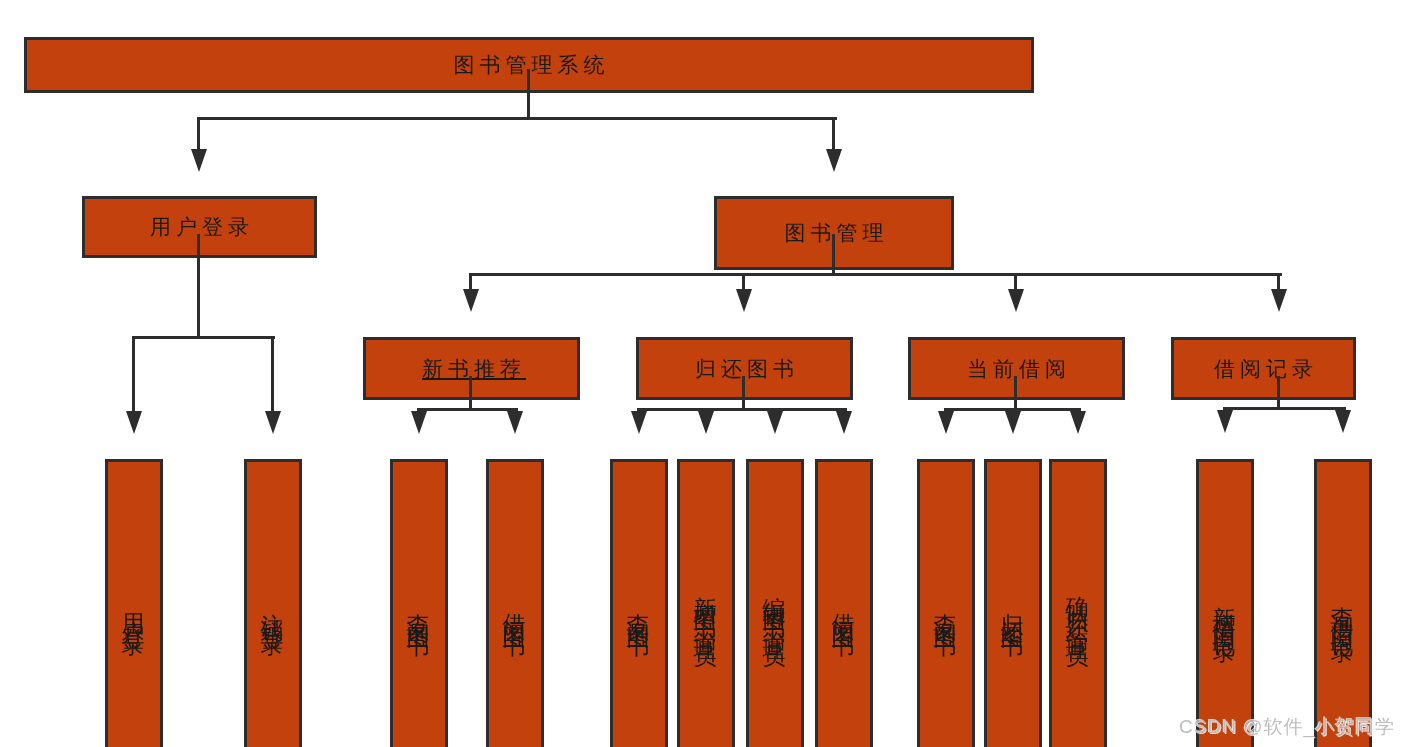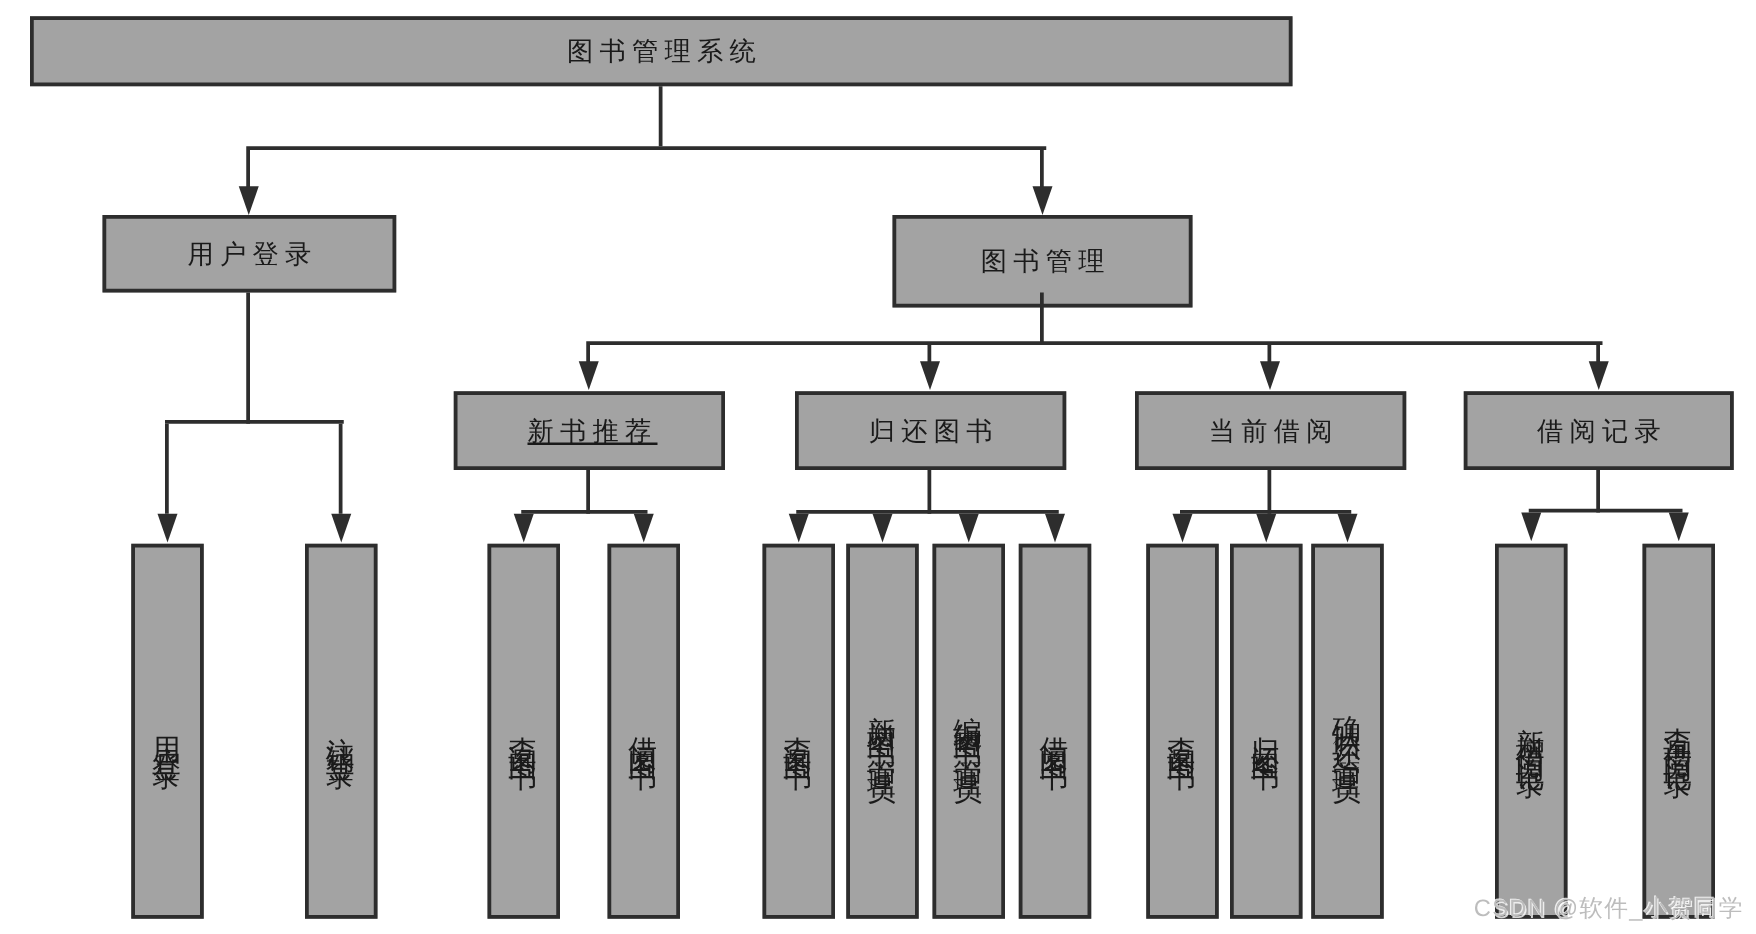--- a/index.html
+++ b/index.html
@@ -7,25 +7,26 @@
     position:relative;
     width:1405px; height:747px;
     background:#ffffff;
     font-family:"Liberation Sans","DejaVu Sans",sans-serif;
     overflow:hidden;
   }
   .box {
     position:absolute;
     box-sizing:border-box;
     border:3px solid #2d2d2d;
-    background:#a3a3a3;
+    background:#c2410c;
     display:flex;
     align-items:center;
     justify-content:center;
     color:#1a1a1a;
+    margin-top:24px;
   }
   .hbox {
     font-size:21px;
     letter-spacing:5px;
     text-indent:5px;
     white-space:nowrap;
   }
   .vbox {
     writing-mode:vertical-rl;
     font-size:23px;
@@ -82,21 +83,21 @@
   <div class="line" style="left:742px; top:276px; width:3px; height:14px;"></div>
   <div class="arrow" style="left:736px; top:289px;"></div>
   <div class="line" style="left:1014px; top:276px; width:3px; height:14px;"></div>
   <div class="arrow" style="left:1008px; top:289px;"></div>
   <div class="line" style="left:1277px; top:276px; width:3px; height:14px;"></div>
   <div class="arrow" style="left:1271px; top:289px;"></div>
 
   <div class="box hbox" style="left:363px; top:313px; width:217px; height:63px;text-decoration:underline;">新书推荐</div>
   <div class="box hbox" style="left:636px; top:313px; width:217px; height:63px;">归还图书</div>
   <div class="box hbox" style="left:908px; top:313px; width:217px; height:63px;">当前借阅</div>
-  <div class="box hbox" style="left:1171px; top:313px; width:216px; height:63px;">借阅记录</div>
+  <div class="box hbox" style="left:1171px; top:313px; width:185px; height:63px;">借阅记录</div>
 
   <div class="line" style="left:469px; top:376px; width:3px; height:35px;"></div>
   <div class="line" style="left:417px; top:408px; width:101px; height:3px;"></div>
   <div class="arrow" style="left:411px; top:411px;"></div>
   <div class="arrow" style="left:507px; top:411px;"></div>
 
   <div class="line" style="left:742px; top:376px; width:3px; height:35px;"></div>
   <div class="line" style="left:637px; top:408px; width:210px; height:3px;"></div>
   <div class="arrow" style="left:631px; top:411px;"></div>
   <div class="arrow" style="left:698px; top:411px;"></div>

